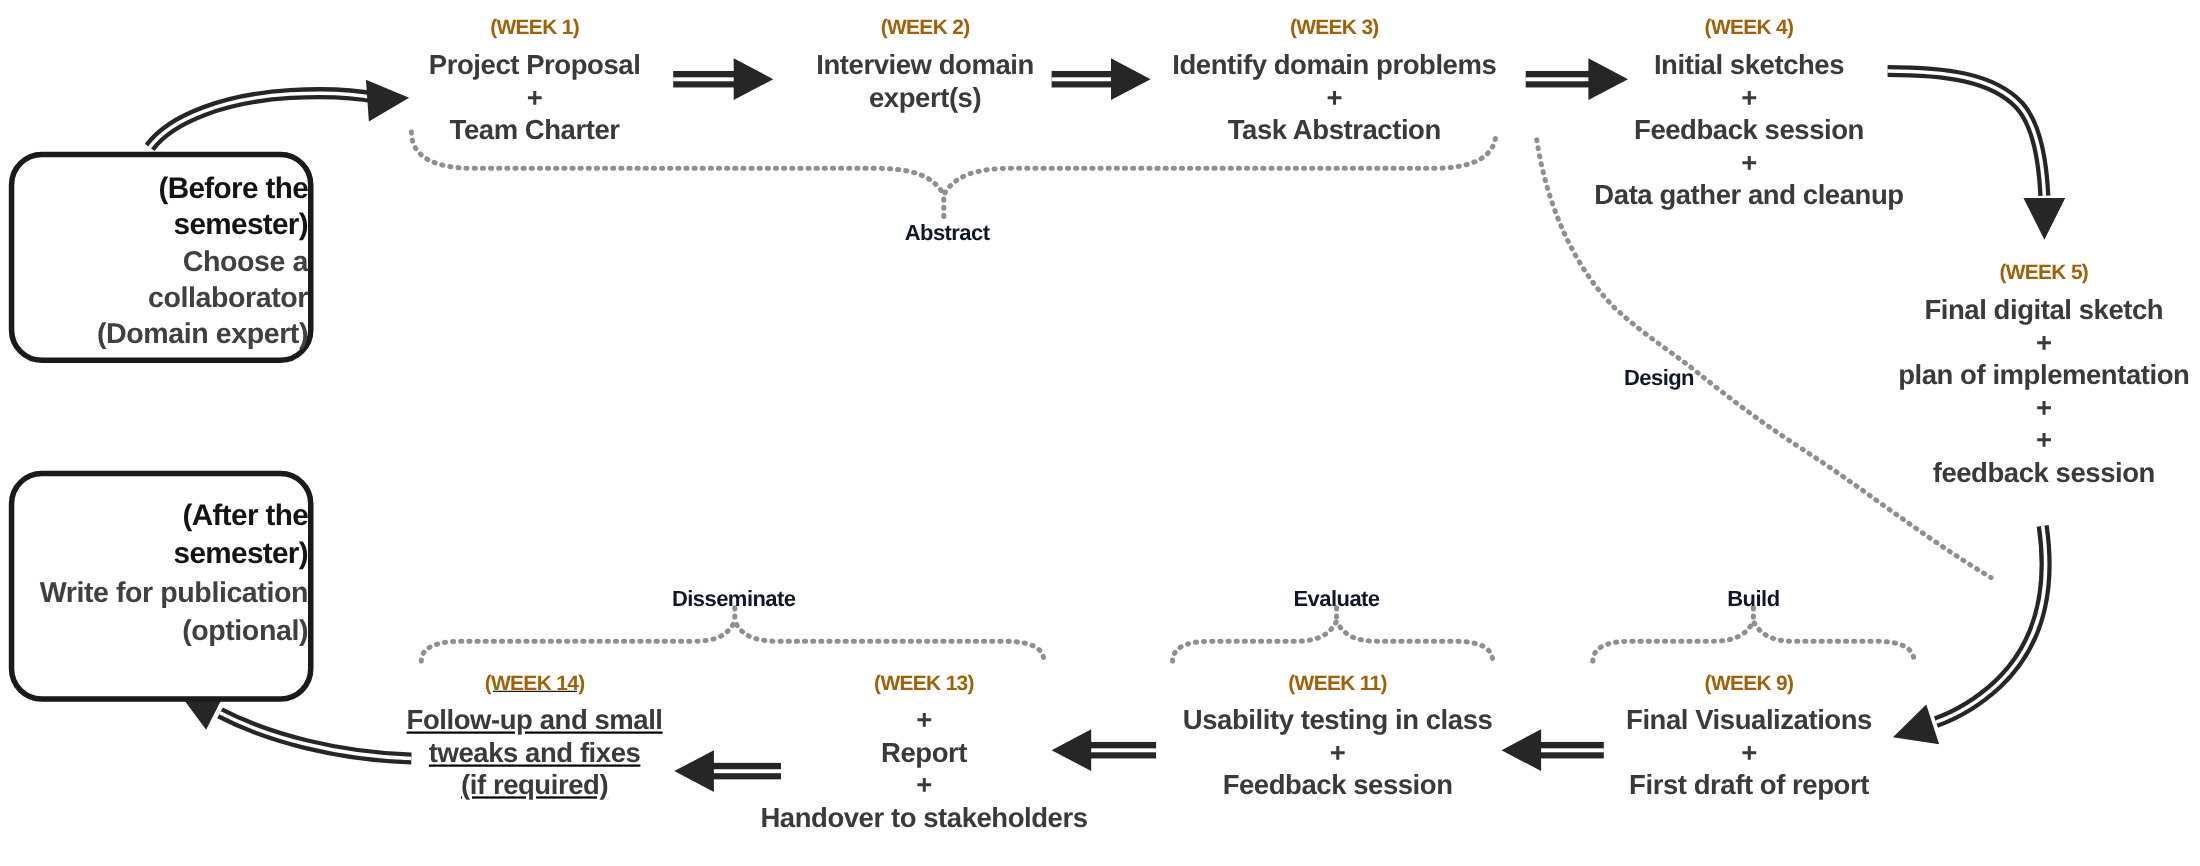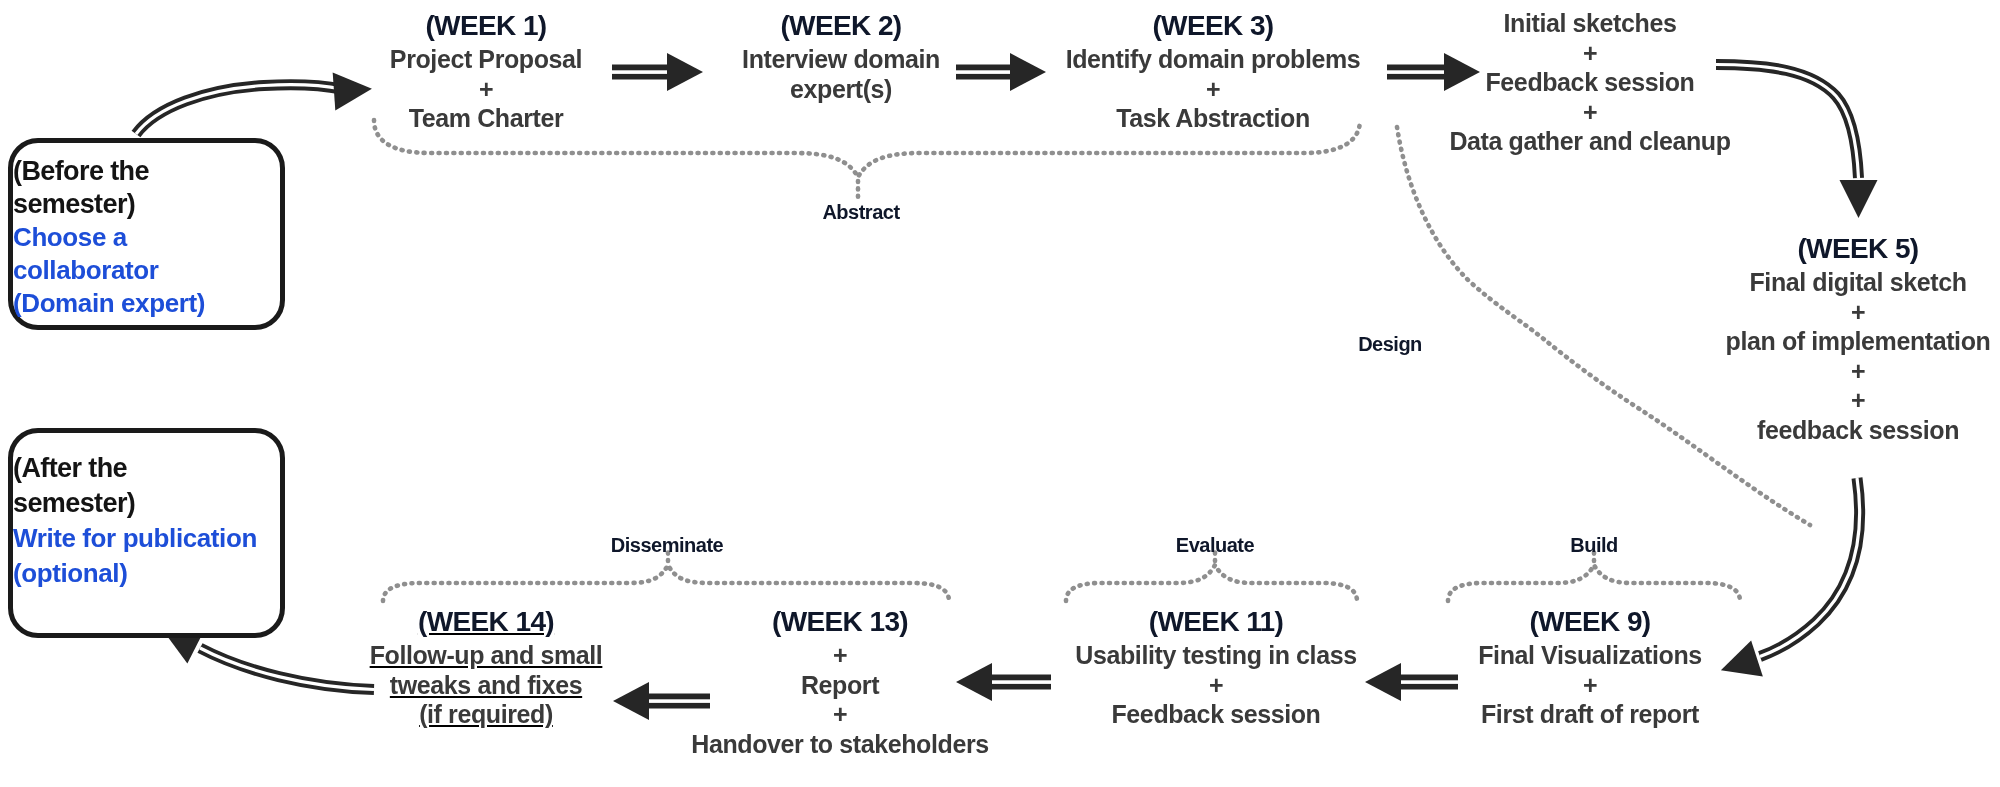--- a/index.html
+++ b/index.html
@@ -5,30 +5,30 @@
   html,body{margin:0;padding:0;background:#ffffff;}
   #stage{
     position:relative;
     width:2000px;height:787px;
     background:#ffffff;
     font-family:"Liberation Sans","DejaVu Sans",sans-serif;
     overflow:hidden;
   }
   #wires{position:absolute;left:0;top:0;width:2000px;height:787px;}
   .wk{position:absolute;text-align:center;font-weight:bold;}
-  .wk .t{font-size:28px;line-height:34px;color:#0f172a;letter-spacing:-0.6px;margin-bottom:2px;white-space:nowrap;}
+  .wk .t{font-size:19px;line-height:34px;color:#a16207;letter-spacing:-0.6px;margin-bottom:2px;white-space:nowrap;}
   .wk .l{font-size:25px;line-height:29.6px;color:#3a3a3a;letter-spacing:-0.4px;white-space:nowrap;}
   .tbox{position:absolute;box-sizing:border-box;border:5px solid #1a1a1a;border-radius:30px;
-        background:#ffffff;text-align:left;font-weight:bold;}
+        background:#ffffff;text-align:right;font-weight:bold;}
   .tbox .bt{font-size:27px;line-height:33px;color:#141414;letter-spacing:-0.6px;white-space:nowrap;}
-  .tbox .bb{font-size:26px;line-height:33px;color:#1d4ed8;letter-spacing:-0.4px;white-space:nowrap;}
+  .tbox .bb{font-size:26px;line-height:33px;color:#404040;letter-spacing:-0.4px;white-space:nowrap;}
   .tbox.after .bt,.tbox.after .bb{line-height:35px;}
   .phase{position:absolute;width:300px;text-align:center;font-weight:bold;
          font-size:20px;line-height:32px;color:#0f172a;letter-spacing:-0.5px;white-space:nowrap;}
-  .phase.right{}
+  .phase.right{text-align:right;}
 </style>
 </head>
 <body>
 
 <div id="stage">
 
   <svg id="wires" viewBox="0 0 2000 787">
 
     <g fill="none" stroke="#8f8f8f" stroke-width="4.6" stroke-linecap="round" stroke-dasharray="1 6.4">
       <path d="M 374 120 C 374 142, 394 153, 430 153 L 795 153 C 828 153, 848 159, 858 177
@@ -138,20 +138,21 @@
   </div>
 
   <div class="wk" style="left:1053px;top:9px;width:320px;">
     <div class="t">(WEEK 3)</div>
     <div class="l">Identify domain problems</div>
     <div class="l">+</div>
     <div class="l">Task Abstraction</div>
   </div>
 
   <div class="wk" style="left:1435px;top:9px;width:310px;">
+    <div class="t">(WEEK 4)</div>
     <div class="l">Initial sketches</div>
     <div class="l">+</div>
     <div class="l">Feedback session</div>
     <div class="l">+</div>
     <div class="l">Data gather and cleanup</div>
   </div>
 
   <div class="wk" style="left:1718px;top:232px;width:280px;">
     <div class="t">(WEEK 5)</div>
     <div class="l">Final digital sketch</div>

